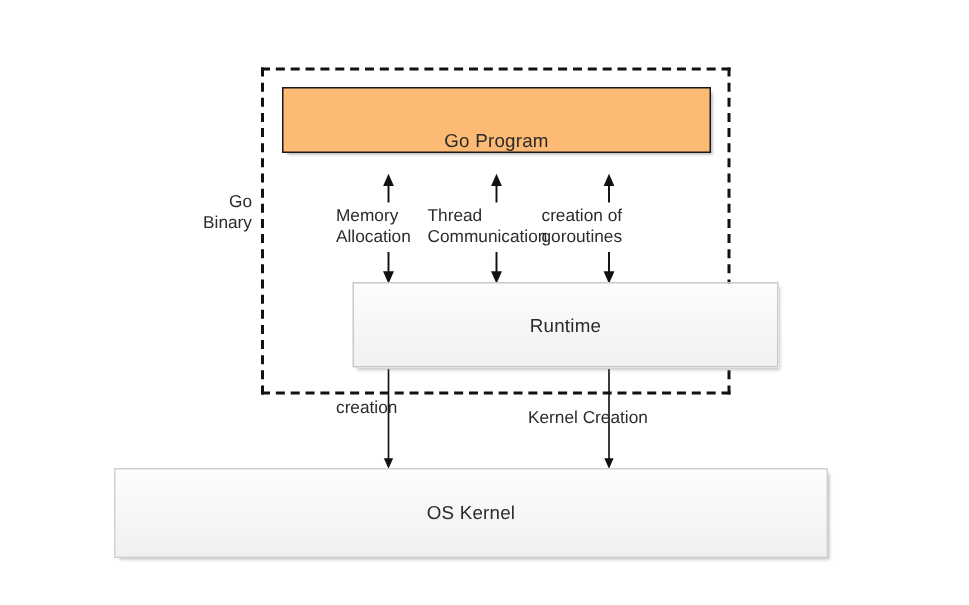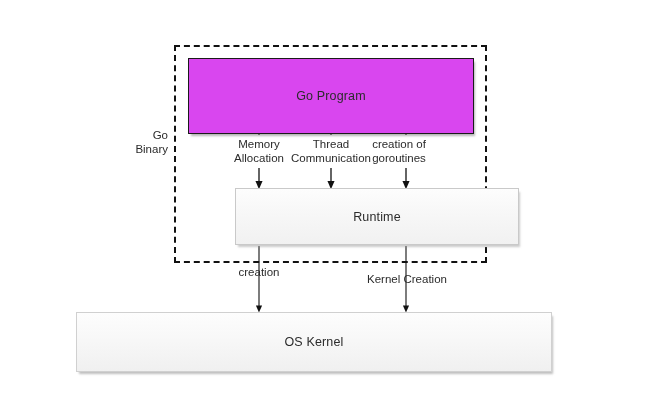--- a/index.html
+++ b/index.html
@@ -48,24 +48,25 @@
     justify-content: center;
     font-size: 12.5px;
     letter-spacing: 0.15px;
     color: #2b2b2b;
   }
 
   .node-go-program {
     left: 188px;
     top: 58px;
     width: 286px;
-    height: 76px;
-    background: #d946ef;
+    height: 44px;
+    background: #fdba74;
     border: 1.4px solid #1a1a1a;
     box-shadow: 2px 2.5px 2px -1px rgba(120,120,120,0.55);
+    align-items: flex-end;
   }
 
   .node-runtime {
     left: 190px;
     top: 188px;
     width: 284px;
     height: 57px;
     background: linear-gradient(to bottom, #fdfdfd 0%, #f7f7f7 45%, #f1f1f1 100%);
     border: 1px solid #c9c9c9;
     box-shadow: 2px 2.5px 2px -1px rgba(150,150,150,0.5);
@@ -81,21 +82,20 @@
     border: 1px solid #d0d0d0;
     box-shadow: 2px 2.5px 2px -1px rgba(140,140,140,0.55);
   }
 
   
   .label {
     position: absolute;
     font-size: 11.5px;
     line-height: 13.5px;
     color: #2b2b2b;
-    text-align: center;
     white-space: pre-line;
   }
   .label-right {
     text-align: right;
   }
 
   .lbl-go-binary {
     left: 98px;
     top: 129px;
     width: 70px;

